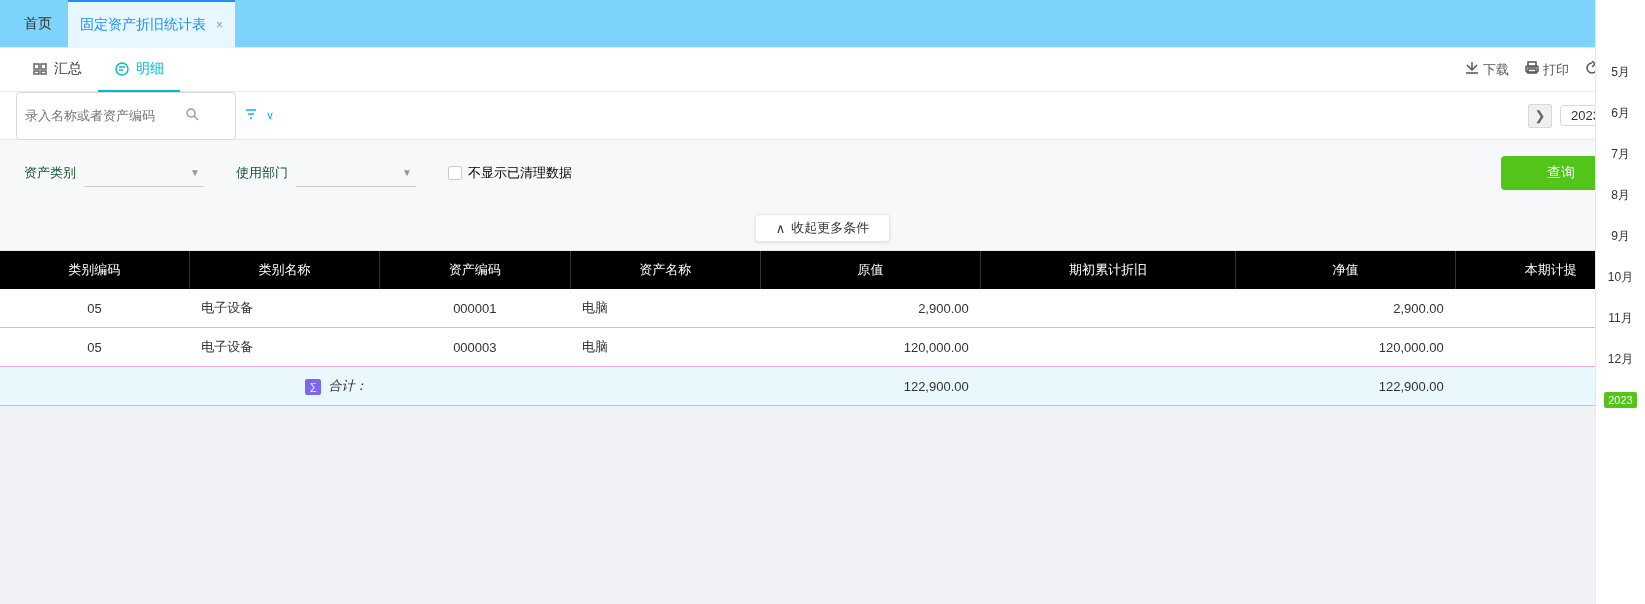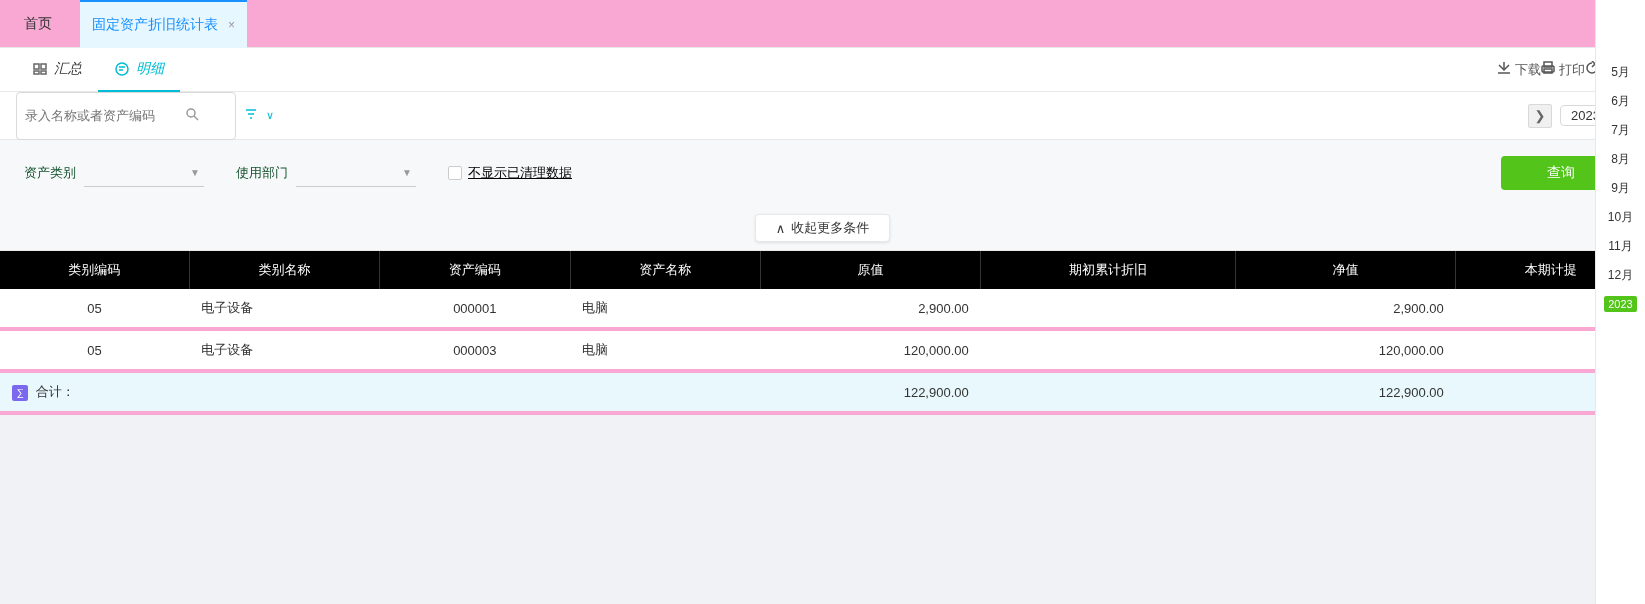--- a/index.html
+++ b/index.html
@@ -10,25 +10,25 @@
       width: 1645px;
       height: 604px;
       overflow: hidden;
       position: relative;
     }
 
     
     .top-nav {
       display: flex;
       align-items: center;
-      background: #f9a8d4;
+      background: #7dd3fc;
       height: 48px;
       border-bottom: 1px solid #e8e8e8;
       padding: 0 16px;
-      gap: 20px;
+      gap: 8px;
     }
     .nav-home {
       color: #333;
       font-size: 14px;
       cursor: pointer;
       padding: 0 8px;
     }
     .nav-tab-active {
       display: flex;
       align-items: center;
@@ -61,21 +61,20 @@
       background: #fff;
       height: 44px;
       padding: 0 16px;
       border-bottom: 1px solid #e8e8e8;
       justify-content: space-between;
     }
     .tab-group {
       display: flex;
       align-items: center;
       gap: 0;
-      font-style: italic;
     }
     .tab-item {
       display: flex;
       align-items: center;
       gap: 6px;
       padding: 0 16px;
       height: 44px;
       cursor: pointer;
       color: #333;
       font-size: 14px;
@@ -88,20 +87,21 @@
     .tab-icon {
       width: 16px;
       height: 16px;
       display: flex;
       align-items: center;
       justify-content: center;
     }
     .tab-actions {
       display: flex;
       align-items: center;
+      gap: 16px;
       color: #555;
     }
     .tab-action-btn {
       display: flex;
       align-items: center;
       gap: 4px;
       cursor: pointer;
       font-size: 13px;
       color: #555;
     }
@@ -207,21 +207,20 @@
     }
     .filter-select-arrow {
       color: #999;
       font-size: 10px;
     }
     .checkbox-item {
       display: flex;
       align-items: center;
       gap: 6px;
       cursor: pointer;
-      text-decoration: underline;
     }
     .checkbox-box {
       width: 14px;
       height: 14px;
       border: 1px solid #ccc;
       background: #fff;
       display: flex;
       align-items: center;
       justify-content: center;
       border-radius: 2px;
@@ -287,21 +286,21 @@
       padding: 10px 12px;
       text-align: center;
       font-weight: normal;
       font-size: 13px;
       border-right: 1px solid rgba(255,255,255,0.2);
     }
     .data-table thead th:last-child {
       border-right: none;
     }
     .data-table tbody tr {
-      border-bottom: 4px solid #f9a8d4;
+      border-bottom: 1px solid #f9a8d4;
     }
     .data-table tbody td {
       padding: 10px 12px;
       font-size: 13px;
       color: #333;
     }
     .data-table tbody td.num {
       text-align: right;
     }
     .data-table tbody td.center {
@@ -332,21 +331,21 @@
       right: 0;
       top: 0;
       width: 50px;
       height: 604px;
       background: #fff;
       border-left: 1px solid #e8e8e8;
       display: flex;
       flex-direction: column;
       align-items: center;
       padding-top: 60px;
-      gap: 4px;
+      gap: 16px;
     }
     .sidebar-month {
       font-size: 12px;
       color: #333;
       cursor: pointer;
       padding: 4px 6px;
       text-align: center;
       width: 100%;
       text-align: center;
     }
@@ -519,21 +518,21 @@
         <td class="center">05</td>
         <td>电子设备</td>
         <td class="center">000003</td>
         <td>电脑</td>
         <td class="num">120,000.00</td>
         <td class="num"></td>
         <td class="num">120,000.00</td>
         <td class="num"></td>
       </tr>
       <tr class="total-row">
-        <td colspan="2" style="text-align:left;">
+        <td colspan="2" style="text-align:right;font-style:italic;">
           <span class="total-icon">∑</span>
           <span>合计：</span>
         </td>
         <td></td>
         <td></td>
         <td class="num">122,900.00</td>
         <td class="num"></td>
         <td class="num">122,900.00</td>
         <td class="num"></td>
       </tr>

